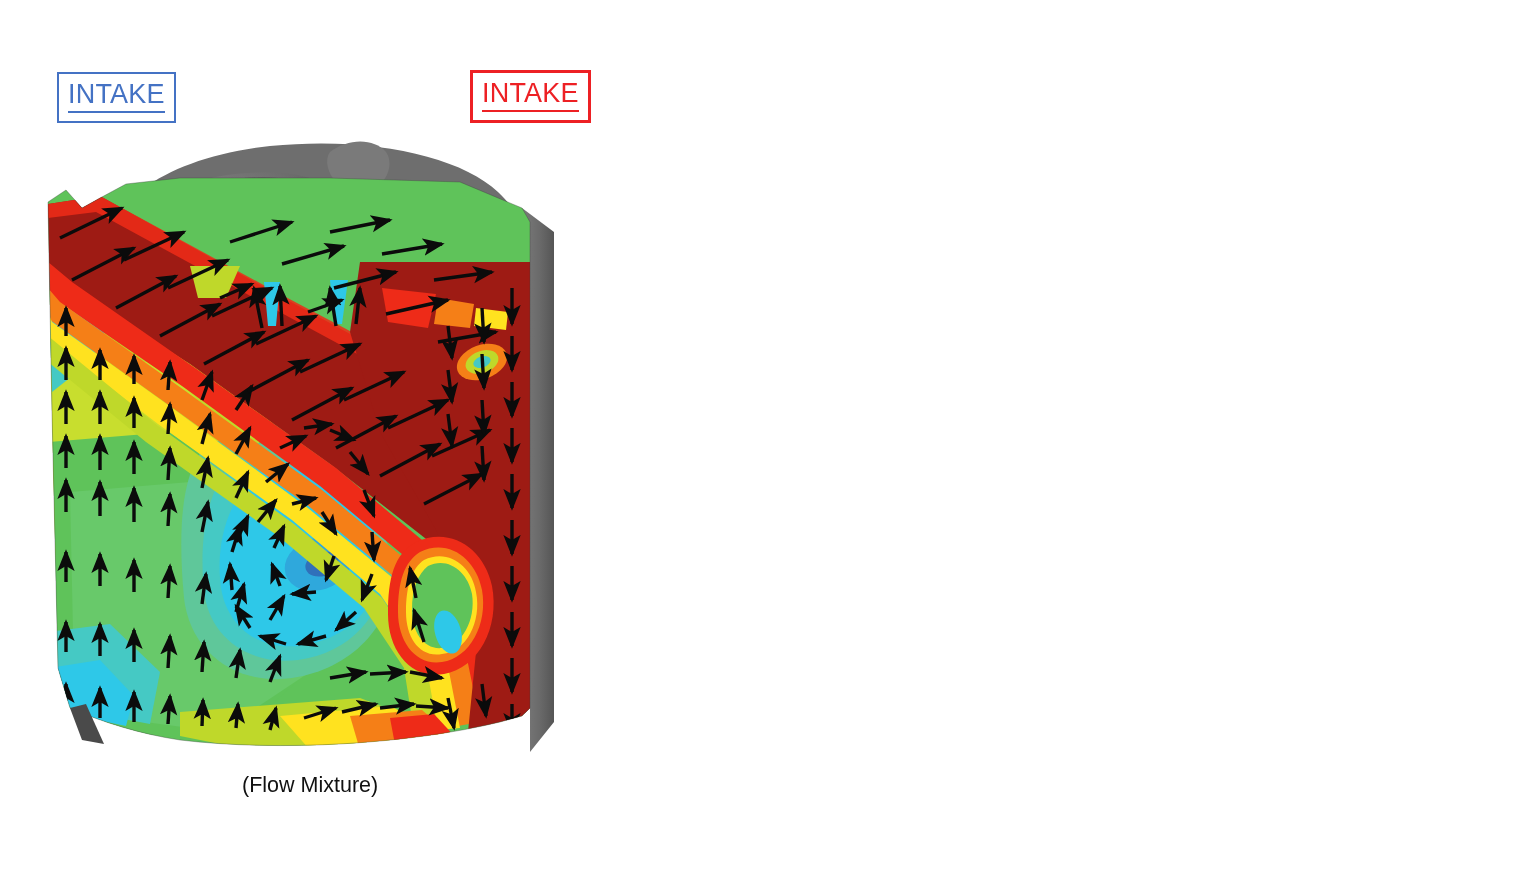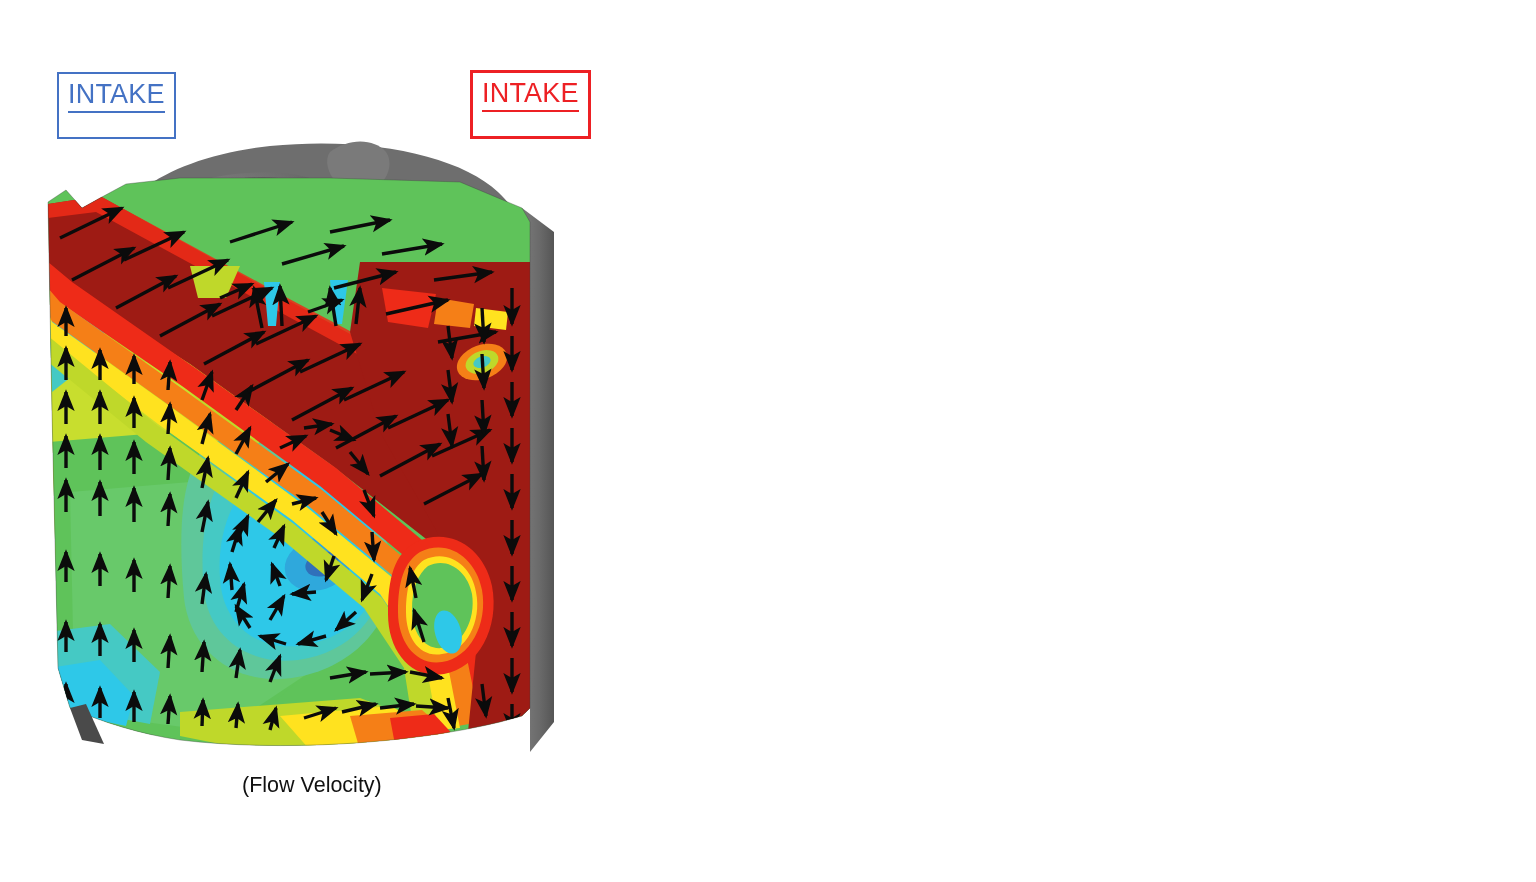--- a/index.html
+++ b/index.html
@@ -14,21 +14,21 @@
   
   .panel{position:absolute;top:0;height:882px;width:768px;}
   #panel-left{left:0;}
   #panel-right{left:768px;}
 
   
   .tag{
     position:absolute;
     font-size:27px;line-height:1;
     letter-spacing:.2px;
-    padding:7px 9px 24px 9px;
+    padding:7px 9px 8px 9px;
     background:#fff;
     white-space:nowrap;
     box-sizing:border-box;
   }
   .tag .txt{display:inline-block;border-bottom:2px solid currentColor;padding-bottom:3px;}
   .tag-intake{color:#4472C4;border:2px solid #4472C4;}
   .tag-exhaust{color:#ED2024;border:3px solid #ED2024;}
 
   #tag-intake-left  {left:57px;top:72px;}
   #tag-exhaust-left {left:470px;top:70px;}
@@ -330,21 +330,21 @@
             <line x1="340" y1="562" x2="376" y2="560"></line>
             <line x1="380" y1="560" x2="412" y2="566"></line>
             <line x1="394" y1="530" x2="384" y2="498"></line>
             <line x1="386" y1="486" x2="380" y2="456"></line>
           </g>
         </g>
       </svg>
     </div>
 
     <div class="caption" id="caption-left">
-      <span class="l2">(Flow Velocity)</span>
+      <span class="l2">(Flow Mixture)</span>
     </div>
   </div>
 
   <div class="panel" id="panel-right">
 
     
     
 
     
 

